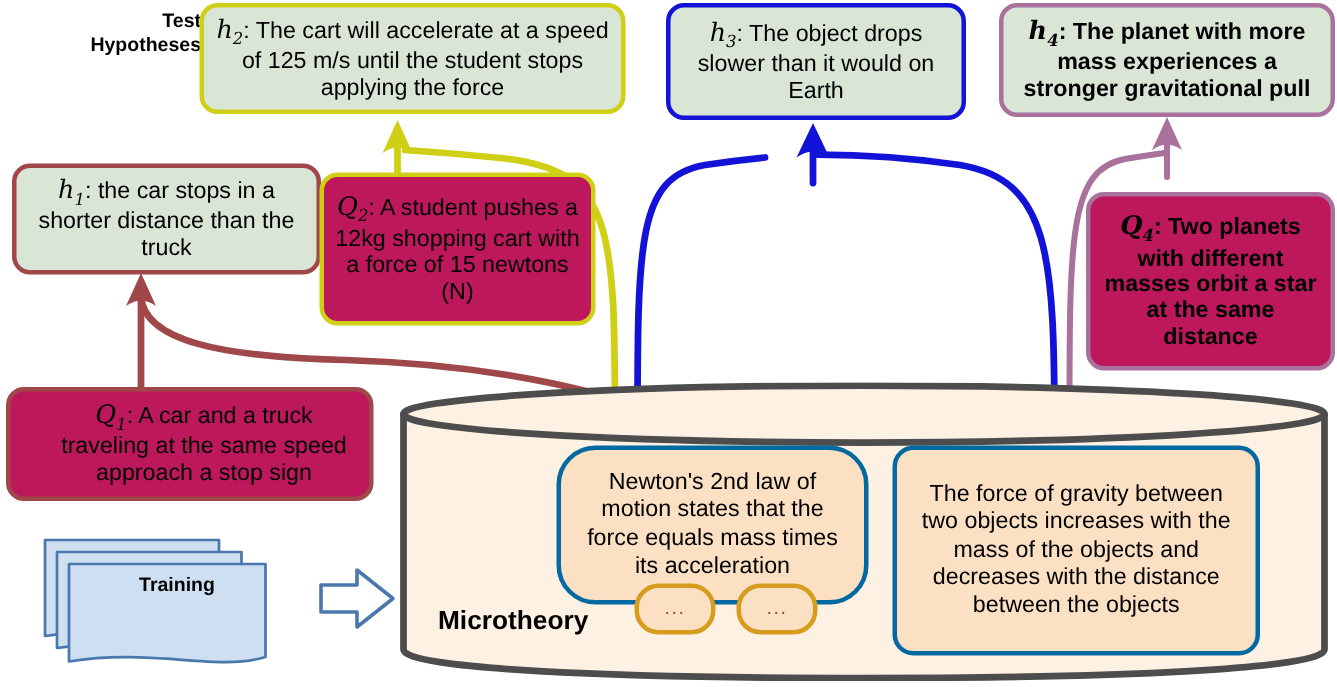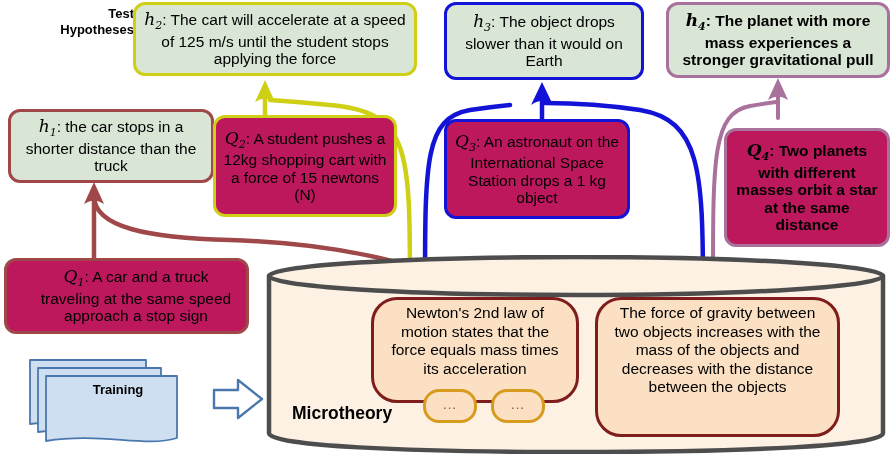--- a/index.html
+++ b/index.html
@@ -81,23 +81,23 @@
   #cylinder svg { position: absolute; left: 0; top: 0; }
   #microtheory-label {
     position: absolute;
     left: 27px; top: 148px;
     font-weight: bold;
     font-size: 17.5px;
   }
   .fact {
     position: absolute;
     background: #fbe0c3;
-    border: 3px solid #7f1d1d;
+    border: 3px solid #0369a1;
     border-radius: 26px;
-    display: flex; justify-content: center;
+    display: flex; align-items: center; justify-content: center;
     text-align: center;
     font-size: 15.5px;
     line-height: 1.2;
     padding: 4px 8px;
   }
   .ellipsis {
     position: absolute;
     background: #fbe0c3;
     border: 3px solid #d79b1e;
     border-radius: 16px;
@@ -188,25 +188,20 @@
       <span class="varlbl">h<sub>1</sub></span><span>: the car stops in a shorter distance than the truck</span>
     </span>
   </div>
 
   <div class="box q c-olive node" id="q2" style="left:213px; top:115px; width:184px; height:102px;">
     <span class="txt">
       <span class="varlbl">Q<sub>2</sub></span><span>: A student pushes a 12kg shopping cart with a force of 15 newtons (N)</span>
     </span>
   </div>
 
-  <div class="box q c-blue node" id="q3" style="left:444px; top:119px; width:186px; height:100px;">
-    <span class="txt">
-      <span class="varlbl">Q<sub>3</sub></span><span>: An astronaut on the International Space Station drops a 1 kg object</span>
-    </span>
-  </div>
 
   <div class="box q c-purple node" id="q4" style="left:724px; top:128px; width:166px; height:119px;">
     <span class="txt">
       <span class="varlbl">Q<sub>4</sub></span><span>: Two planets with different masses orbit a star at the same distance</span>
     </span>
   </div>
 
   <div class="box q c-red node" id="q1" style="left:4px; top:258px; width:245px; height:76px;padding-left:26px;">
     <span class="txt">
       <span class="varlbl">Q<sub>1</sub></span><span>: A car and a truck traveling at the same speed approach a stop sign</span>
@@ -216,21 +211,21 @@
   <div id="cylinder">
     <svg width="622" height="199" viewBox="0 0 622 199">
       <path d="M 4,21 L 4,178 C 4,191 142,197 311,197 C 480,197 618,191 618,178 L 618,21 Z" fill="#fdf1e4" stroke="#4d4d4d" stroke-width="4.5" stroke-linejoin="round"></path>
       <ellipse cx="311" cy="21" rx="307" ry="19" fill="#fdf1e4" stroke="#4d4d4d" stroke-width="4.5"></ellipse>
     </svg>
 
     <div class="fact" id="fact-newton" style="left:106px; top:42px; width:208px; height:106px;">
       <span>Newton's 2nd law of motion states that the force equals mass times its acceleration</span>
     </div>
 
-    <div class="fact" id="fact-gravity" style="left:330px; top:42px; width:245px; height:140px;">
+    <div class="fact" id="fact-gravity" style="left:330px; top:42px; width:245px; height:140px;border-radius:14px;">
       <span>The force of gravity between two objects increases with the mass of the objects and decreases with the distance between the objects</span>
     </div>
 
     <div id="microtheory-label">Microtheory</div>
 
     <div class="ellipsis" style="left:158px; top:134px; width:54px; height:34px;">
       <span>...</span>
     </div>
     <div class="ellipsis" style="left:226px; top:134px; width:54px; height:34px;">
       <span>...</span>

